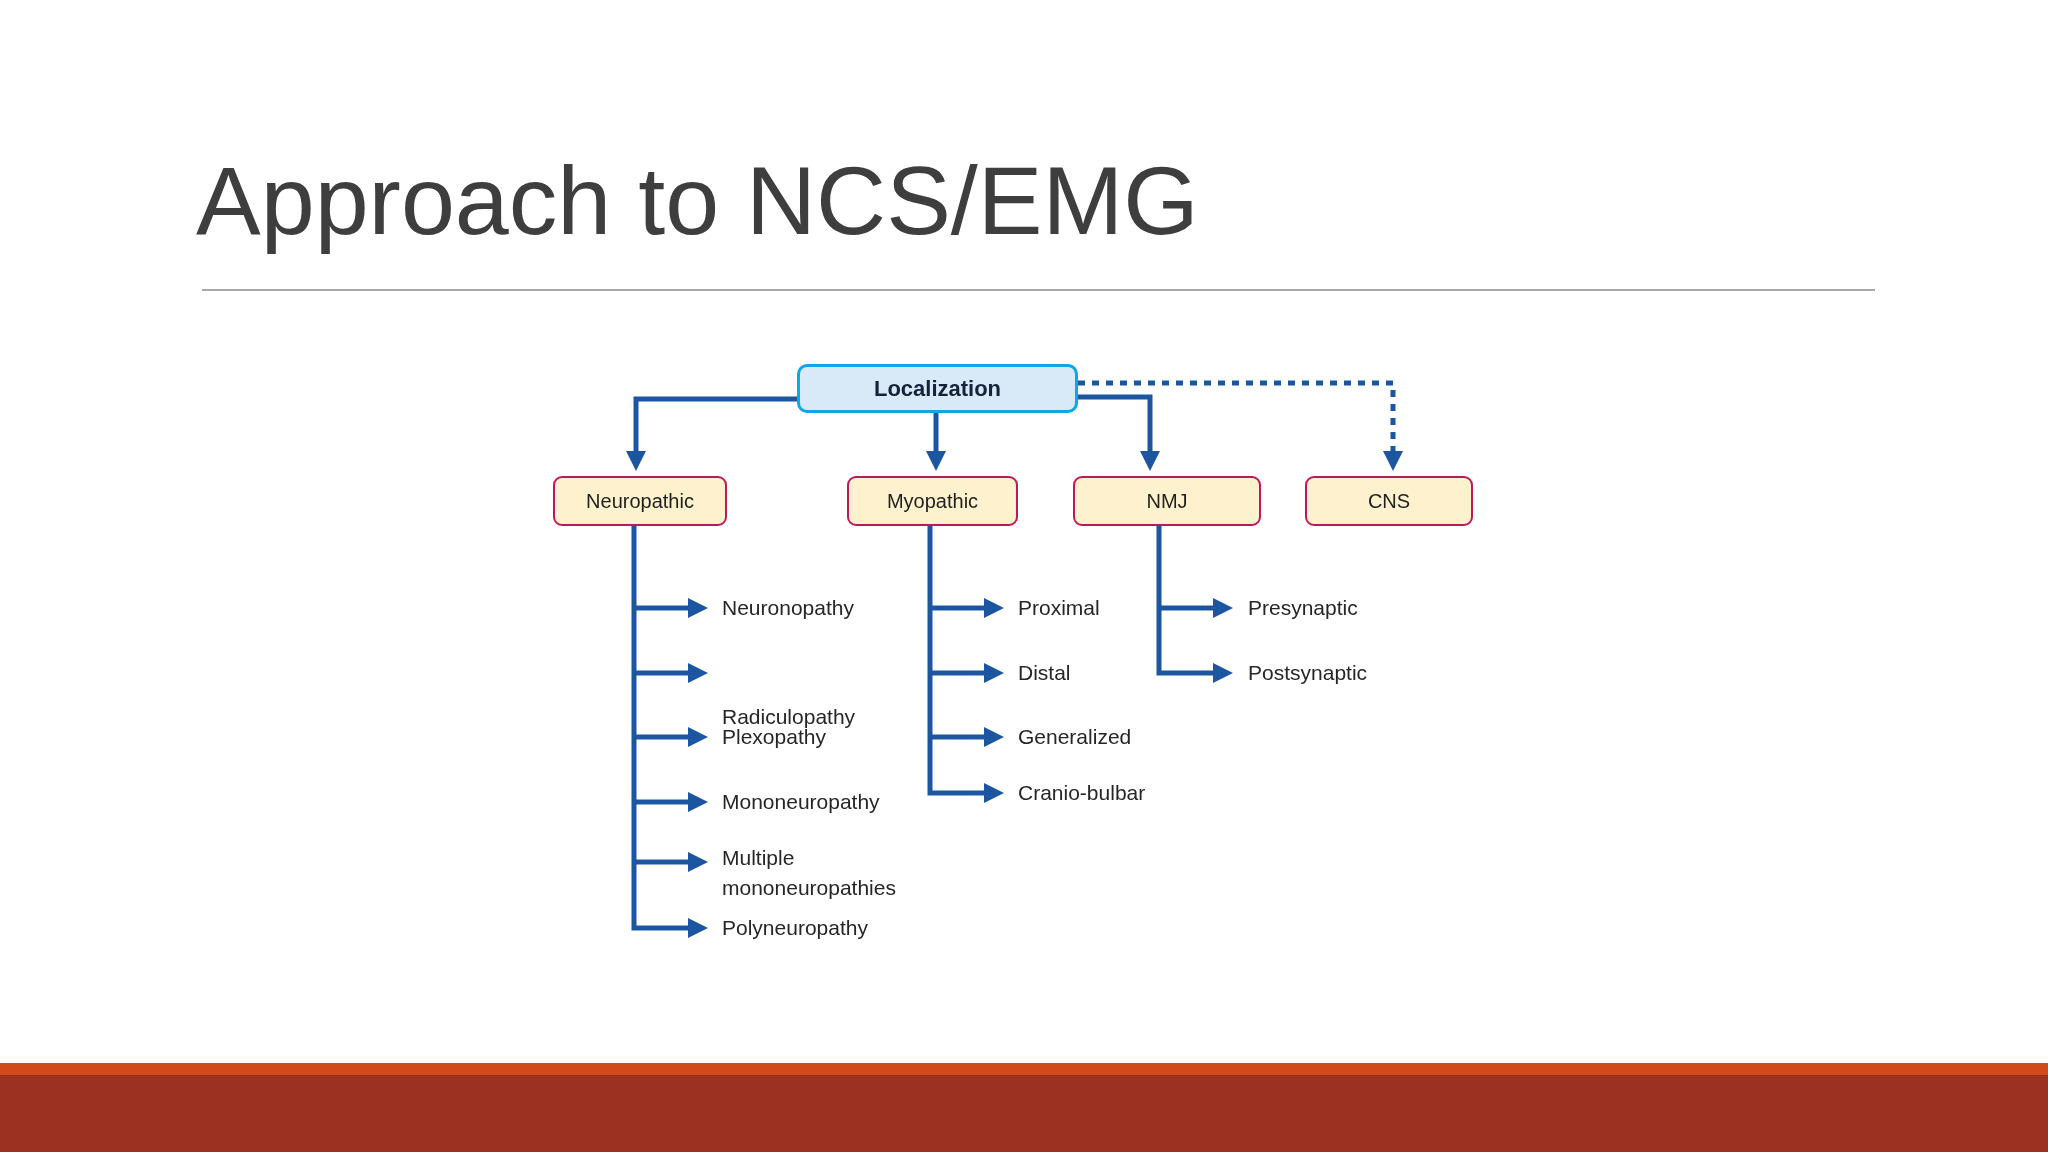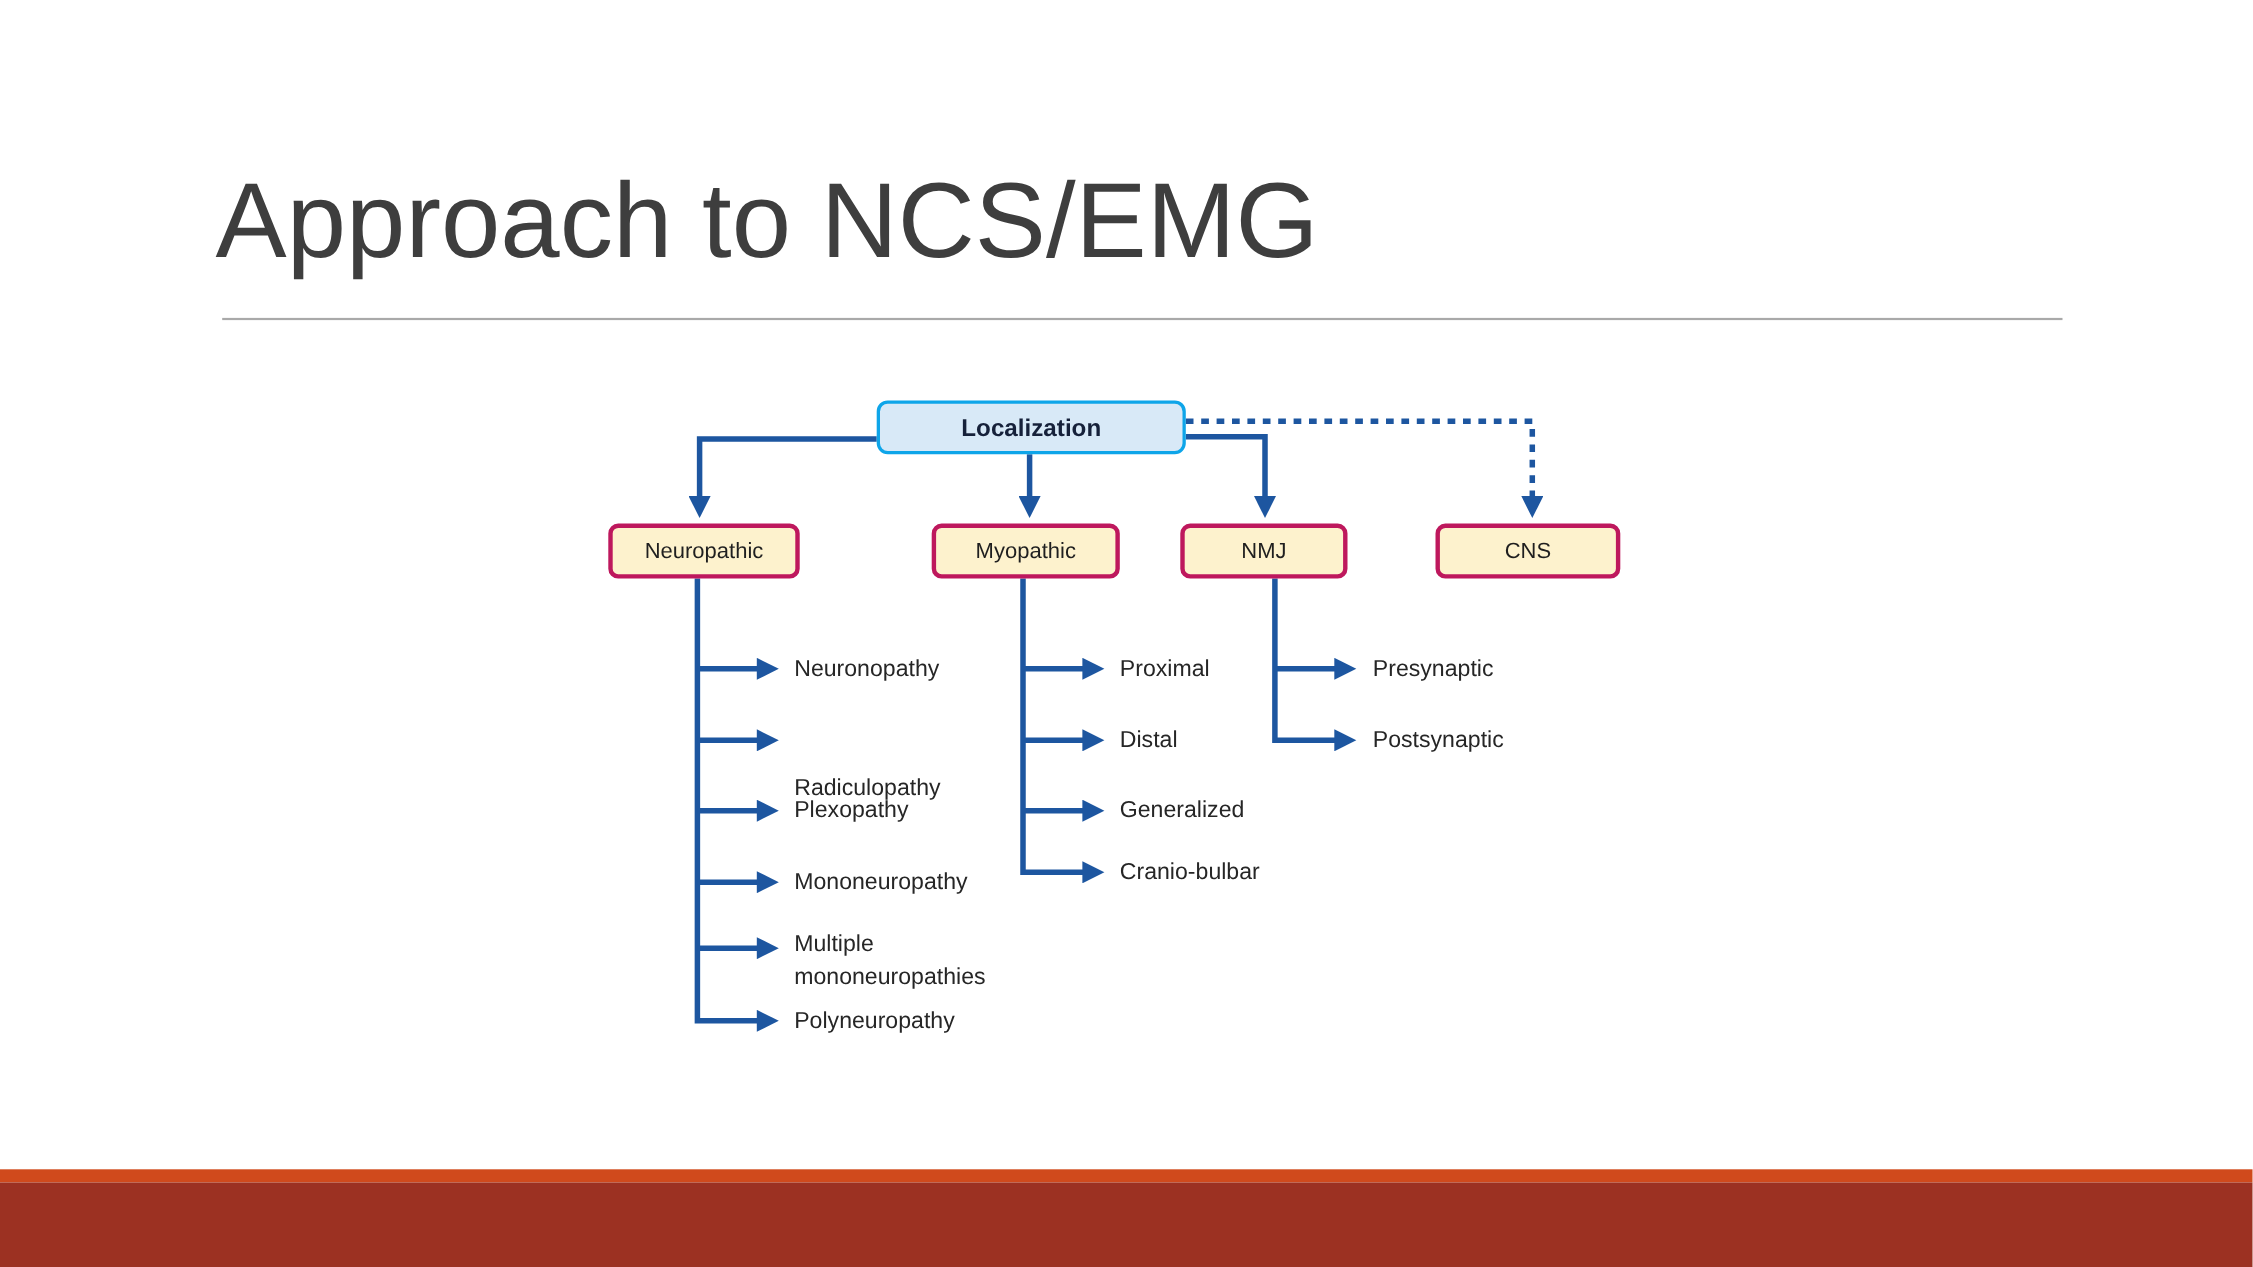--- a/index.html
+++ b/index.html
@@ -54,28 +54,28 @@
     background: #d8e9f7;
     border: 3px solid #0ea5e9;
     border-radius: 10px;
     font-size: 22px;
     font-weight: bold;
     color: #16213a;
   }
   .cat-node {
     top: 476px; height: 50px;
     background: #fdf2cd;
-    border: 4px solid #be185d;
+    border: 2px solid #be185d;
     border-radius: 9px;
     font-size: 20px;
     color: #1f1f1f;
   }
   #cat-neuropathic { left: 553px;  width: 174px; }
   #cat-myopathic   { left: 847px;  width: 171px; }
-  #cat-nmj         { left: 1073px; width: 152px; }
+  #cat-nmj         { left: 1073px; width: 188px; }
   #cat-cns         { left: 1305px; width: 168px; }
   .leaf {
     position: absolute;
     transform: translateY(-50%);
     font-size: 21px;
     line-height: 1.42;
     color: #262626;
     white-space: nowrap;
   }
   .leaf.wrap { white-space: normal; width: 190px; }

